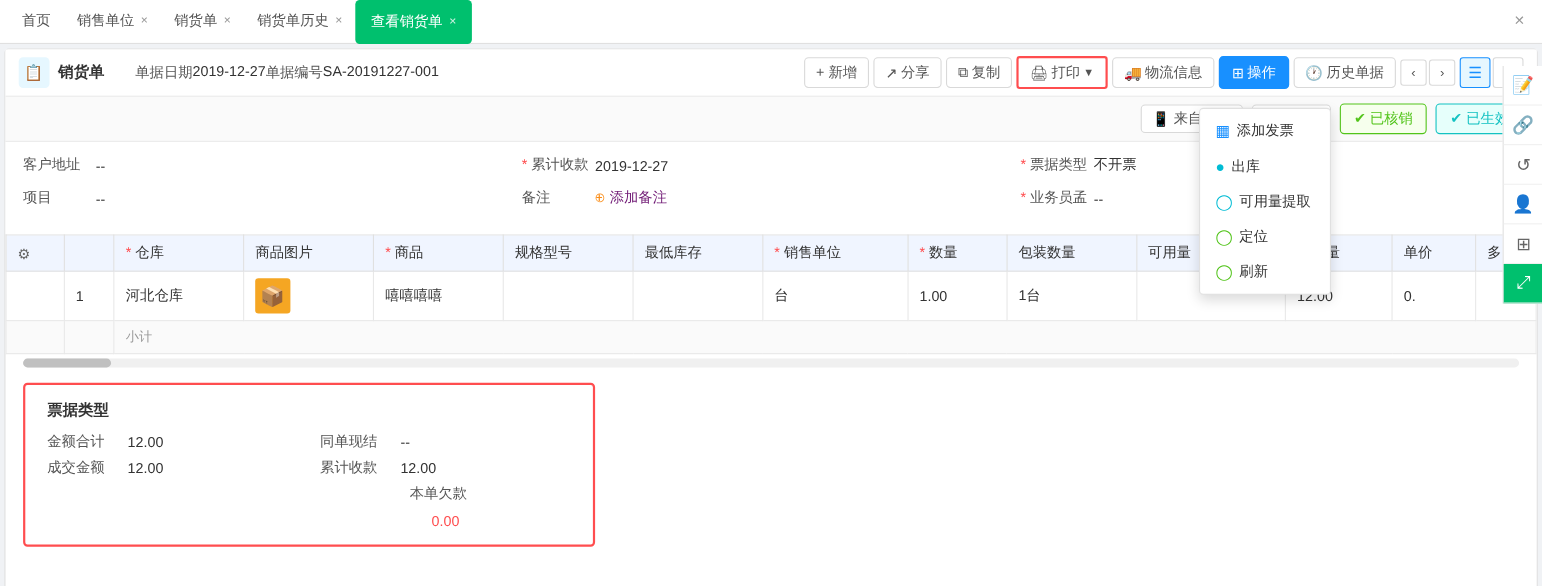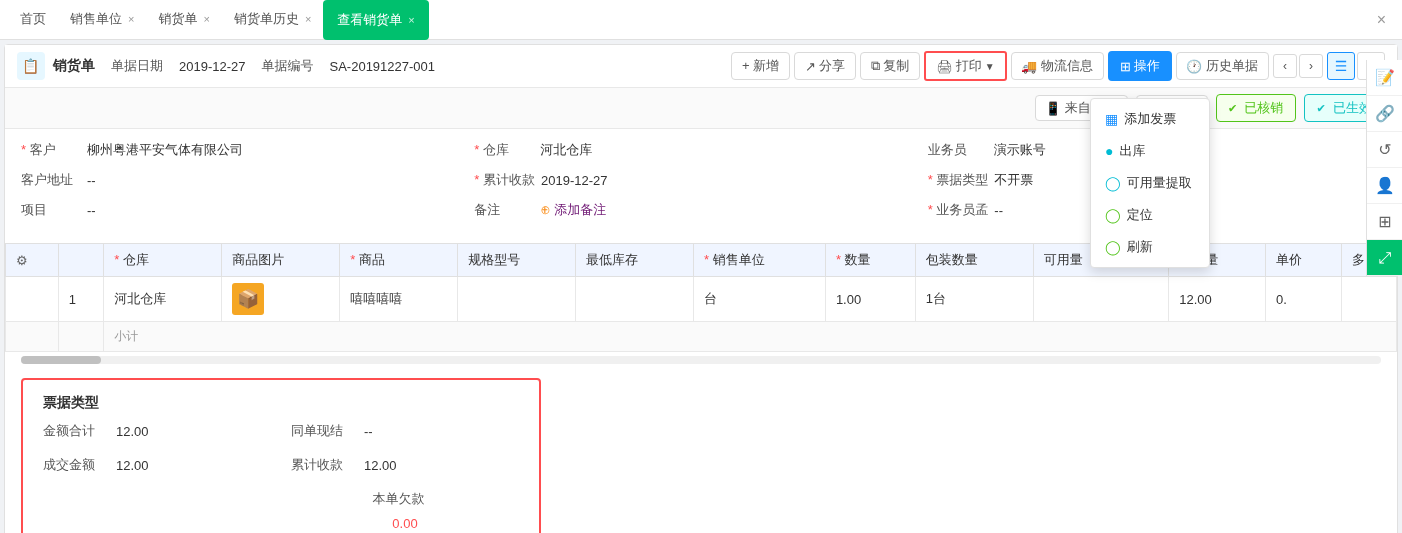--- a/index.html
+++ b/index.html
@@ -38,36 +38,36 @@
     .header-bar {
       display: flex; align-items: center; padding: 6px 12px;
       border-bottom: 1px solid #e8e8e8; background: #fff; gap: 8px;
     }
     .doc-icon {
       width: 28px; height: 28px; background: #e6f7ff; border-radius: 4px;
       display: flex; align-items: center; justify-content: center;
       color: #1890ff; font-size: 14px; flex-shrink: 0;
     }
     .doc-title { font-weight: bold; font-size: 14px; color: #333; }
-    .header-meta { display: flex; align-items: center; gap: 16px; margin-left: 8px; color: #555; font-size: 13px; }
+    .header-meta { display: flex; margin-left: 20px; color: #555; font-size: 13px; }
     .header-meta span { color: #555; }
     .header-meta .val { color: #333; }
 
     .header-actions {
       margin-left: auto; display: flex; align-items: center; gap: 4px;
     }
     .action-btn {
       display: flex; align-items: center; gap: 3px; padding: 4px 10px;
       border: 1px solid #d9d9d9; border-radius: 4px; background: #fff;
       cursor: pointer; font-size: 13px; color: #555; white-space: nowrap;
     }
 
     .status-btn {
       padding: 4px 12px; border-radius: 4px; border: 1px solid;
-      cursor: pointer; font-size: 13px; font-family: Liberation Mono, monospace;
+      cursor: pointer; font-size: 13px;
     }
     .status-btn.green { background: #f6ffed; border-color: #52c41a; color: #52c41a; }
     .status-btn.teal { background: #e6fffb; border-color: #13c2c2; color: #13c2c2; }
 
     .nav-arrows { display: flex; gap: 2px; }
     .nav-arrow {
       width: 24px; height: 24px; border: 1px solid #d9d9d9; border-radius: 3px;
       display: flex; align-items: center; justify-content: center;
       cursor: pointer; color: #555; font-size: 12px;
     }
@@ -139,21 +139,21 @@
       border-radius: 3px; display: flex; align-items: center;
       justify-content: center; color: #fff; font-size: 18px;
     }
 
     
     .payment-box {
       border: 2px solid #ff4d4f; border-radius: 4px;
       padding: 14px 20px; margin: 8px 16px; max-width: 520px; background: #fff;
     }
     .payment-title { font-weight: bold; font-size: 14px; margin-bottom: 10px; }
-    .payment-grid { display: grid; grid-template-columns: 1fr 1fr; gap: 16px 20px; }
+    .payment-grid { display: grid; grid-template-columns: 1fr 1fr; gap: 6px 20px; }
     .payment-item { display: flex; align-items: center; gap: 8px; }
     .payment-label { color: #555; font-size: 13px; min-width: 65px; }
     .payment-value { color: #333; font-size: 13px; }
     .payment-value.red { color: #ff4d4f; }
     .dropdown-menu {
       position: absolute; top: 98px; right: 192px; z-index: 200;
       background: #fff; border: 1px solid #e0e0e0; border-radius: 4px;
       box-shadow: 0 4px 12px rgba(0,0,0,0.15); min-width: 120px;
       padding: 4px 0;
     }
@@ -285,34 +285,20 @@
         <span>✔</span>
         <span>已核销</span>
       </button>
       <button class="status-btn teal">
         <span>✔</span>
         <span>已生效</span>
       </button>
     </div>
 
     <div class="form-area">
-      <div class="form-row">
-        <div class="form-field">
-          <span class="field-label required">客户</span>
-          <span class="field-value">柳州粤港平安气体有限公司</span>
-        </div>
-        <div class="form-field">
-          <span class="field-label required">仓库</span>
-          <span class="field-value">河北仓库</span>
-        </div>
-        <div class="form-field">
-          <span class="field-label">业务员</span>
-          <span class="field-value">演示账号</span>
-        </div>
-      </div>
       <div class="form-row">
         <div class="form-field">
           <span class="field-label">客户地址</span>
           <span class="field-value">--</span>
         </div>
         <div class="form-field">
           <span class="field-label required">累计收款</span>
           <span class="field-value">2019-12-27</span>
         </div>
         <div class="form-field">

